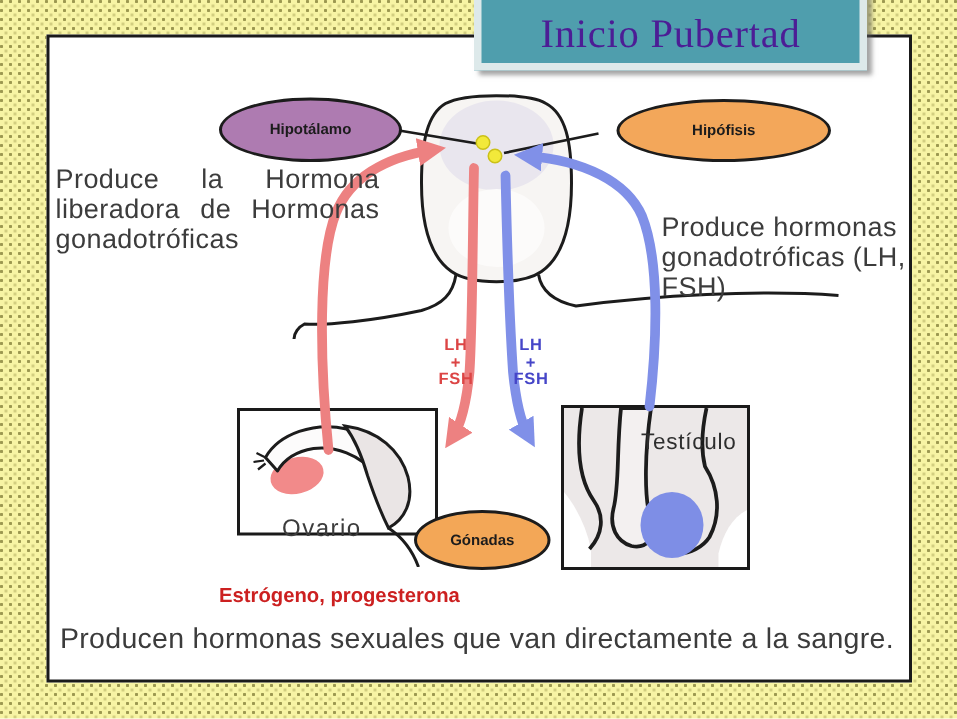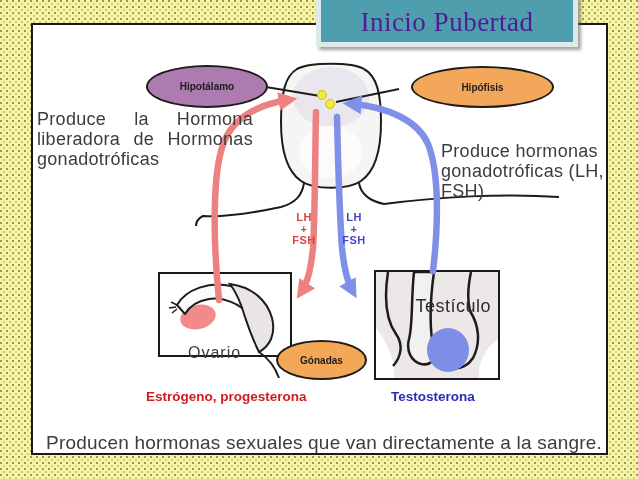--- a/index.html
+++ b/index.html
@@ -35,38 +35,38 @@
   .e-hypo{left:146px;top:65px;width:122px;height:43px;background:#ae7bb1;}
   .e-pit{left:411px;top:66px;width:143px;height:42px;background:#f3a75a;}
   .e-gon{left:276px;top:340px;width:91px;height:40px;background:#f3a757;}
   .caption{
     position:absolute;font-size:18px;line-height:20px;color:#3c3c3c;z-index:4;letter-spacing:.3px;
   }
   .cap-left{left:37px;top:109px;width:216px;text-align:justify;}
   .cap-right{left:441px;top:122px;width:172px;margin-top:19px;}
   .lhfsh{
     position:absolute;width:42px;text-align:center;font-weight:bold;font-size:11px;
-    line-height:11.5px;z-index:4;letter-spacing:.5px;
+    line-height:11.5px;z-index:4;letter-spacing:.5px;margin-top:13px;
   }
   .lhfsh-red{left:283px;top:212px;color:#dc4545;}
   .lhfsh-blue{left:333px;top:212px;color:#4646c8;}
   .organ-box{
     position:absolute;box-sizing:border-box;background:#fff;border:2px solid #1a1a1a;z-index:2;
   }
   .box-ovary{left:158px;top:272px;width:134px;height:85px;}
   .box-testis{left:374px;top:270px;width:126px;height:110px;}
   .organ-box svg{position:absolute;left:0;top:0;}
   .ovary-label{position:absolute;left:28px;top:70px;font-size:16px;letter-spacing:1px;color:#3c3c3c;z-index:2;}
-  .testis-label{position:absolute;right:7px;top:24px;font-size:18px;letter-spacing:.5px;color:#2e2e2e;z-index:2;}
+  .testis-label{position:absolute;right:7px;top:14px;font-size:15px;letter-spacing:.5px;color:#2e2e2e;z-index:2;}
   .hormone-line{position:absolute;font-weight:bold;font-size:13.5px;z-index:4;}
   .h-female{left:146px;top:389px;color:#cc2020;}
   .h-male{left:391px;top:389px;color:#2a2ab8;}
   .footer-text{
-    position:absolute;left:40px;top:432px;width:562px;font-size:19px;color:#3c3c3c;
-    letter-spacing:.2px;z-index:4;text-align:right;
+    position:absolute;left:40px;top:416px;width:562px;font-size:19px;color:#3c3c3c;
+    letter-spacing:.2px;z-index:4;
   }
 </style>
 </head>
 <body>
 
 <div class="stage">
 
   <div class="slide"></div>
 
   <div class="organ-box box-ovary">
@@ -139,21 +139,20 @@
     <div>+</div>
     <div>FSH</div>
   </div>
   <div class="lhfsh lhfsh-blue">
     <div>LH</div>
     <div>+</div>
     <div>FSH</div>
   </div>
 
   <div class="hormone-line h-female">Estrógeno, progesterona</div>
-  <div class="hormone-line h-male">Testosterona</div>
 
   <div class="footer-text">Producen hormonas sexuales que van directamente a la sangre.</div>
 
   <div class="title-box">
     <span>Inicio Pubertad</span>
   </div>
 
 </div>
 
 </body></html>

